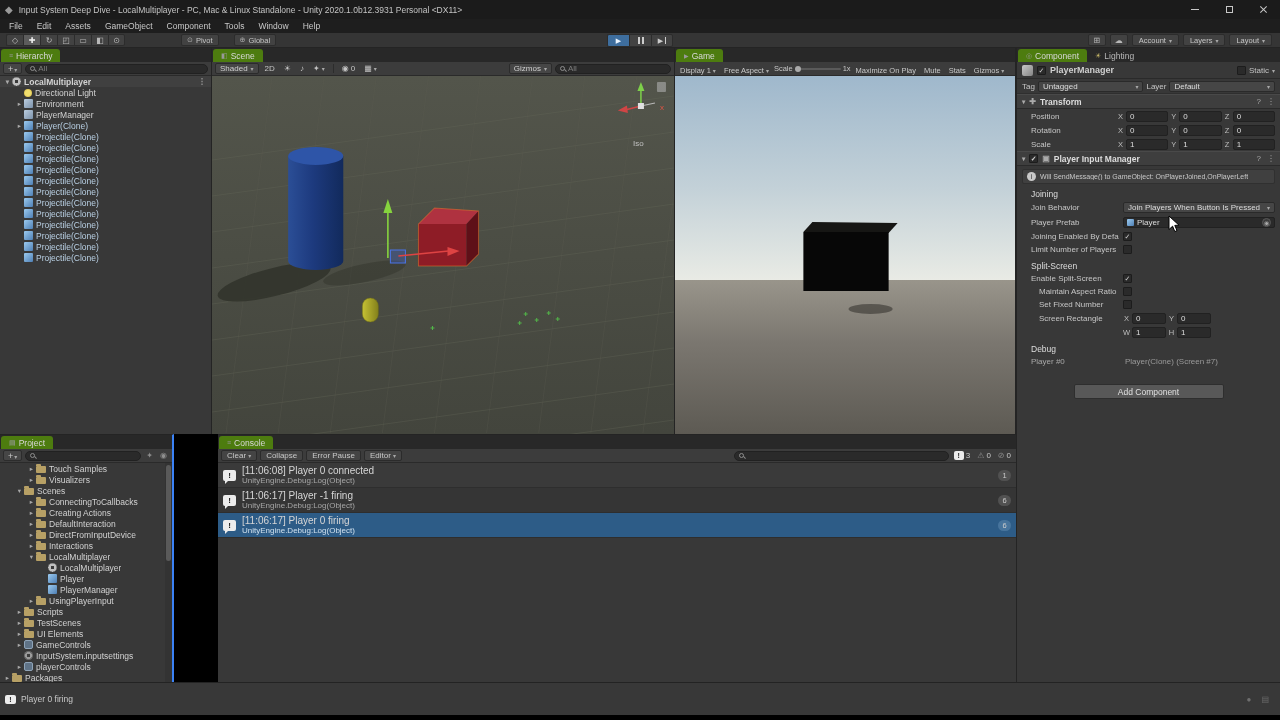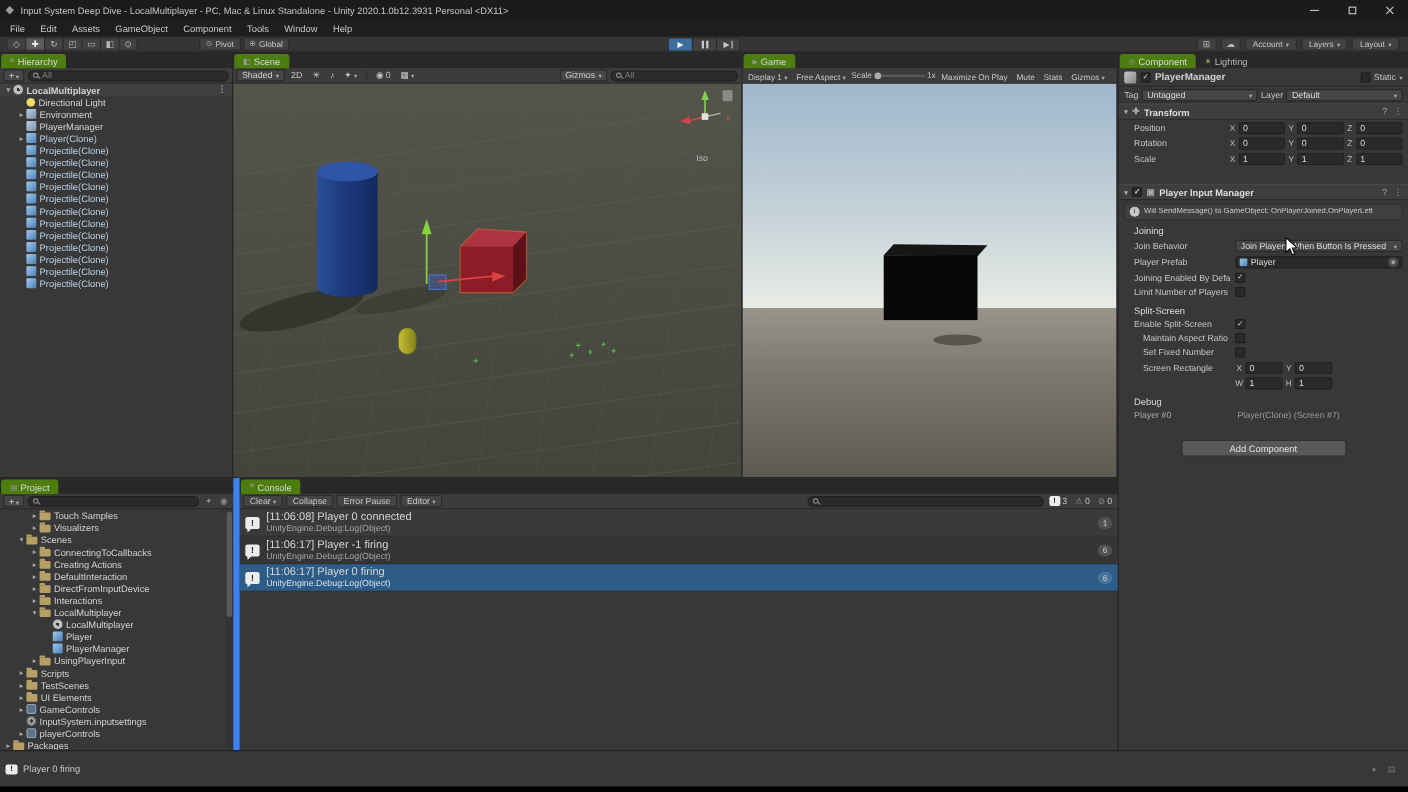--- a/index.html
+++ b/index.html
@@ -20,21 +20,21 @@
   
   .menubar{position:absolute;left:0;top:19px;width:1280px;height:14px;background:#1E1E1E;display:flex;align-items:center;padding-left:2px}
   .menu-item{padding:0 7px;color:#C8C8C8;font-size:8.5px}
   
   .toolbar{position:absolute;left:0;top:33px;width:1280px;height:15px;background:#353535;border-bottom:1px solid #242424;display:flex;align-items:center}
   .tools-left{display:flex;margin-left:6px}
   .tool-btn{width:17px;height:12px;background:#424242;border:1px solid #2C2C2C;border-right-width:0;color:#B8B8B8;font-size:8px;display:flex;align-items:center;justify-content:center}
   .tool-btn:first-child{border-radius:2px 0 0 2px}
   .tool-btn:last-child{border-right-width:1px;border-radius:0 2px 2px 0}
   .tool-btn.active{background:#5C5C5C;color:#EFEFEF}
-  .tb-mid{margin-left:56px;display:flex;gap:2px}
+  .tb-mid{margin-left:56px;display:flex;gap:15px}
   .pg-btn{height:12px;padding:0 5px;background:#424242;border:1px solid #2C2C2C;border-radius:2px;font-size:7.5px;color:#C6C6C6;display:flex;align-items:center;gap:3px}
   .pg-icon{font-size:7px;color:#AAA}
   .play-group{position:absolute;left:50%;top:1px;transform:translateX(-50%);display:flex}
   .pp-btn{width:22px;height:13px;background:#424242;border:1px solid #2C2C2C;border-right-width:0;display:flex;align-items:center;justify-content:center;color:#CCC;font-size:7px}
   .pp-btn:first-child{border-radius:2px 0 0 2px}
   .pp-btn:last-child{border-right-width:1px;border-radius:0 2px 2px 0}
   .pp-btn.active{background:#3E6E9E;color:#EAF4FF}
   .pause-bars{width:6px;height:7px;border-left:2px solid #CCC;border-right:2px solid #CCC}
   .step-bar{width:1.5px;height:7px;background:#CCC;margin-left:1.5px}
   .tb-right{margin-left:auto;display:flex;align-items:center;gap:4px;margin-right:8px}
@@ -72,21 +72,21 @@
   .i-asset{background:#5F7387;border:1px solid #8FA4B8;border-radius:2px}
   .ind-0{padding-left:3px}.ind-1{padding-left:15px}.ind-2{padding-left:27px}.ind-3{padding-left:39px}
   .scene-row{background:#404040;font-weight:bold}
   .ptext .tlabel{color:#B9D0E4}
   .row-dots{margin-left:auto;color:#999;display:none;padding-right:5px;font-size:8px}
   .row-dots::before{content:"⋮"}
   .scene-row .row-dots{display:block}
   .tlabel{overflow:hidden}
   
   .panel-hierarchy{left:0;top:48px;width:212px;height:386px;border-right:1px solid #242424}
-  .panel-project{left:0;top:434px;width:218px;height:248px;border-right:6px solid #3b82f6;border-top:1px solid #242424}
+  .panel-project{left:0;top:434px;width:174px;height:248px;border-right:2px solid #3b82f6;border-top:1px solid #242424}
   .vscroll{position:absolute;right:0;top:28px;bottom:0;width:7px;background:#333}
   .vthumb{position:absolute;left:1px;right:1px;top:2px;height:96px;background:#5A5A5A;border-radius:3px}
   .proj-tree{margin-right:7px}
   .mini-icon{color:#8E8E8E;font-size:8px;padding:0 2px}
   
   .panel-scene{left:212px;top:48px;width:463px;height:386px;border-right:1px solid #242424}
   .sc-dd{height:11px;background:#464646;border:1px solid #2B2B2B;border-radius:2px;padding:0 4px;display:flex;align-items:center;gap:3px;font-size:8px;color:#D0D0D0;flex:none}
   .sc-flat{height:11px;padding:0 3px;display:flex;align-items:center;gap:2px;font-size:8px;color:#C4C4C4;flex:none}
   .sep{width:1px;height:9px;background:#2C2C2C;margin:0 2px;flex:none}
   .viewport{position:absolute;left:0;top:28px;right:0;bottom:0;overflow:hidden}
@@ -595,21 +595,21 @@
             <span class="axis-lbl">X</span>
             <span class="num-field">1</span>
             <span class="axis-lbl">Y</span>
             <span class="num-field">1</span>
             <span class="axis-lbl">Z</span>
             <span class="num-field">1</span>
           </span>
         </div>
       </div>
 
-    <div class="comp-header" style="margin-top:16px">
+    <div class="comp-header" style="margin-top:0">
       <span class="foldout"></span>
       <span class="checkbox">✓</span>
       <span class="comp-icon ci-pim"></span>
       <span>Player Input Manager</span>
       <span class="hdr-icons">
           <span class="help-icon"></span>
           <span class="menu-dots-icon"></span>
         </span>
     </div>
     <div class="helpbox">

